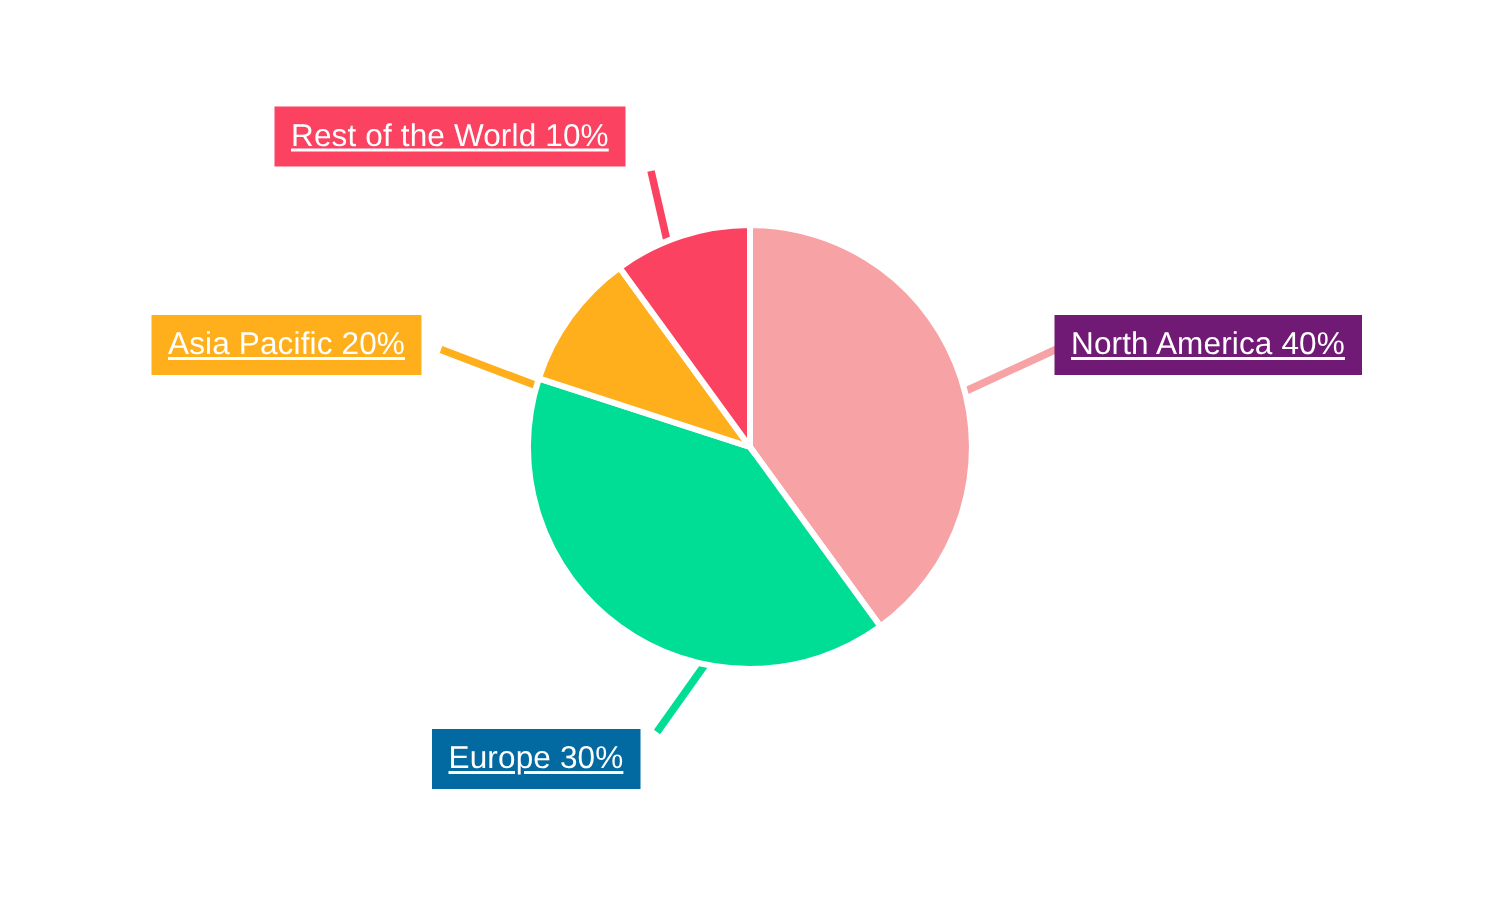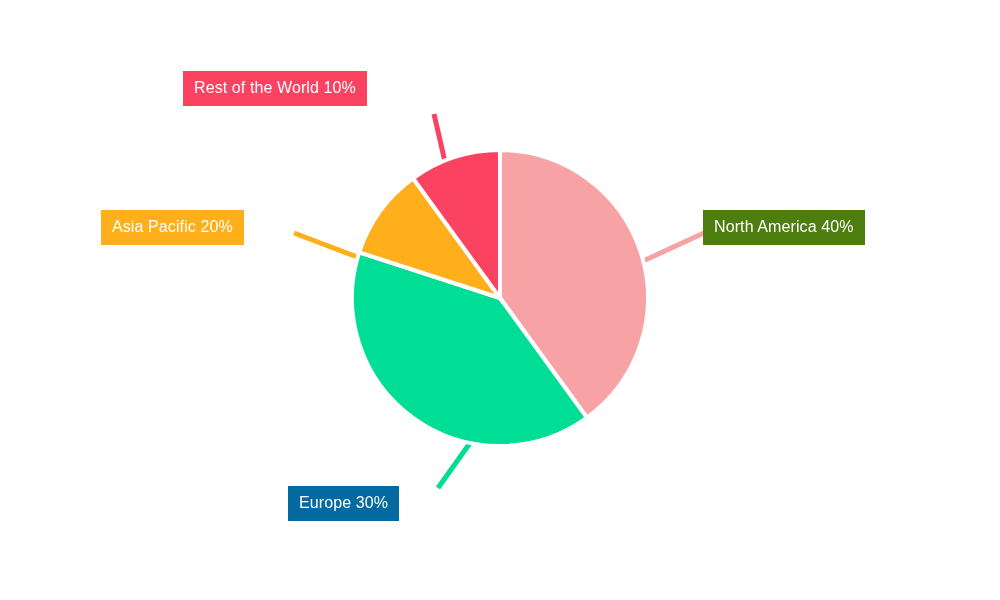--- a/index.html
+++ b/index.html
@@ -26,26 +26,27 @@
     width: 1000px;
     height: 600px;
   }
   .callout-label {
     position: absolute;
     display: flex;
     align-items: center;
     justify-content: center;
     color: #ffffff;
     font-family: "Liberation Sans", sans-serif;
-    font-size: 16px;
+    font-size: 21px;
     line-height: 1;
     letter-spacing: 0.1px;
     white-space: nowrap;
     box-sizing: border-box;
     padding: 9px 11px 10px 11px;
+    text-decoration: underline;
   }
   #label-north-america {
     left: 703px;
     top: 210px;
   }
   #label-europe {
     left: 288px;
     top: 486px;
   }
   #label-asia-pacific {
@@ -77,21 +78,21 @@
 
       <path d="M 500 298 L 587 417.7 A 148 148 0 0 1 359.2 252.3 Z" fill="#00de95" stroke="#ffffff" stroke-width="4" stroke-linejoin="miter"></path>
 
       <path d="M 500 298 L 359.2 252.3 A 148 148 0 0 1 413 178.3 Z" fill="#ffaf1c" stroke="#ffffff" stroke-width="4" stroke-linejoin="miter"></path>
 
       <path d="M 500 298 L 413 178.3 A 148 148 0 0 1 500 150 Z" fill="#fb4260" stroke="#ffffff" stroke-width="4" stroke-linejoin="miter"></path>
     </g>
 
   </svg>
 
-  <div class="callout-label" id="label-north-america" style="background:#4d7c0f;">
+  <div class="callout-label" id="label-north-america" style="background:#701a75;">
     <span>North America 40%</span>
   </div>
 
   <div class="callout-label" id="label-europe" style="background:#0369a1;">
     <span>Europe 30%</span>
   </div>
 
   <div class="callout-label" id="label-asia-pacific" style="background:#ffaf1c;justify-content:flex-end;">
     <span>Asia Pacific 20%</span>
   </div>

